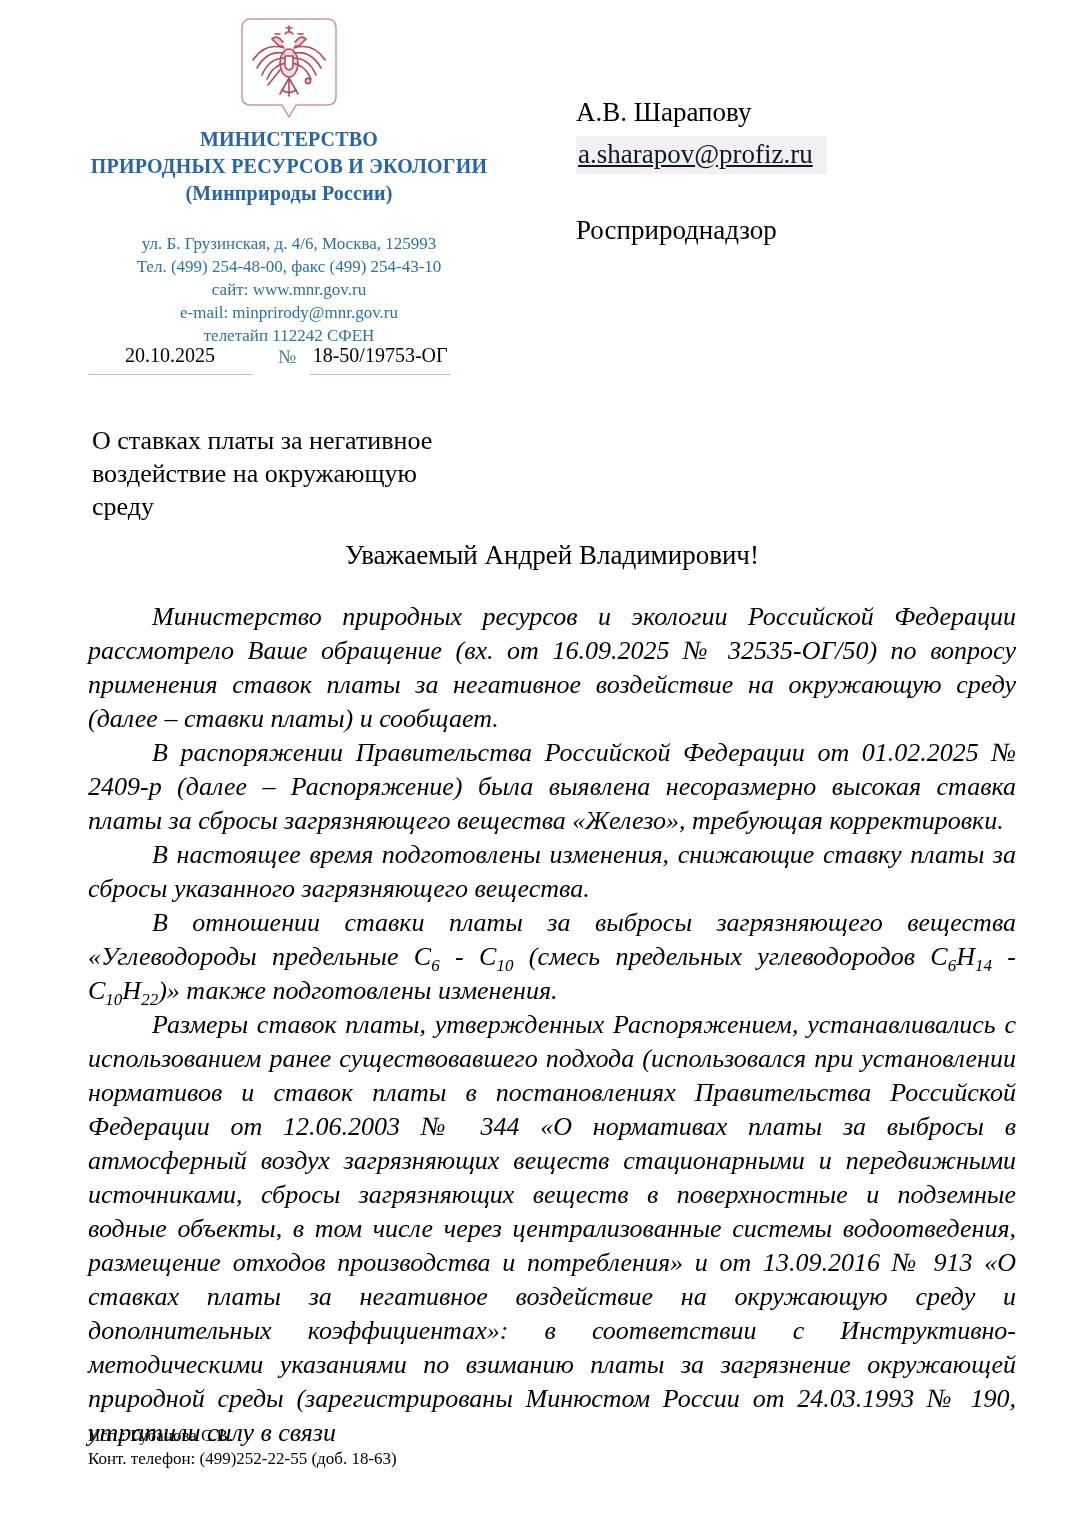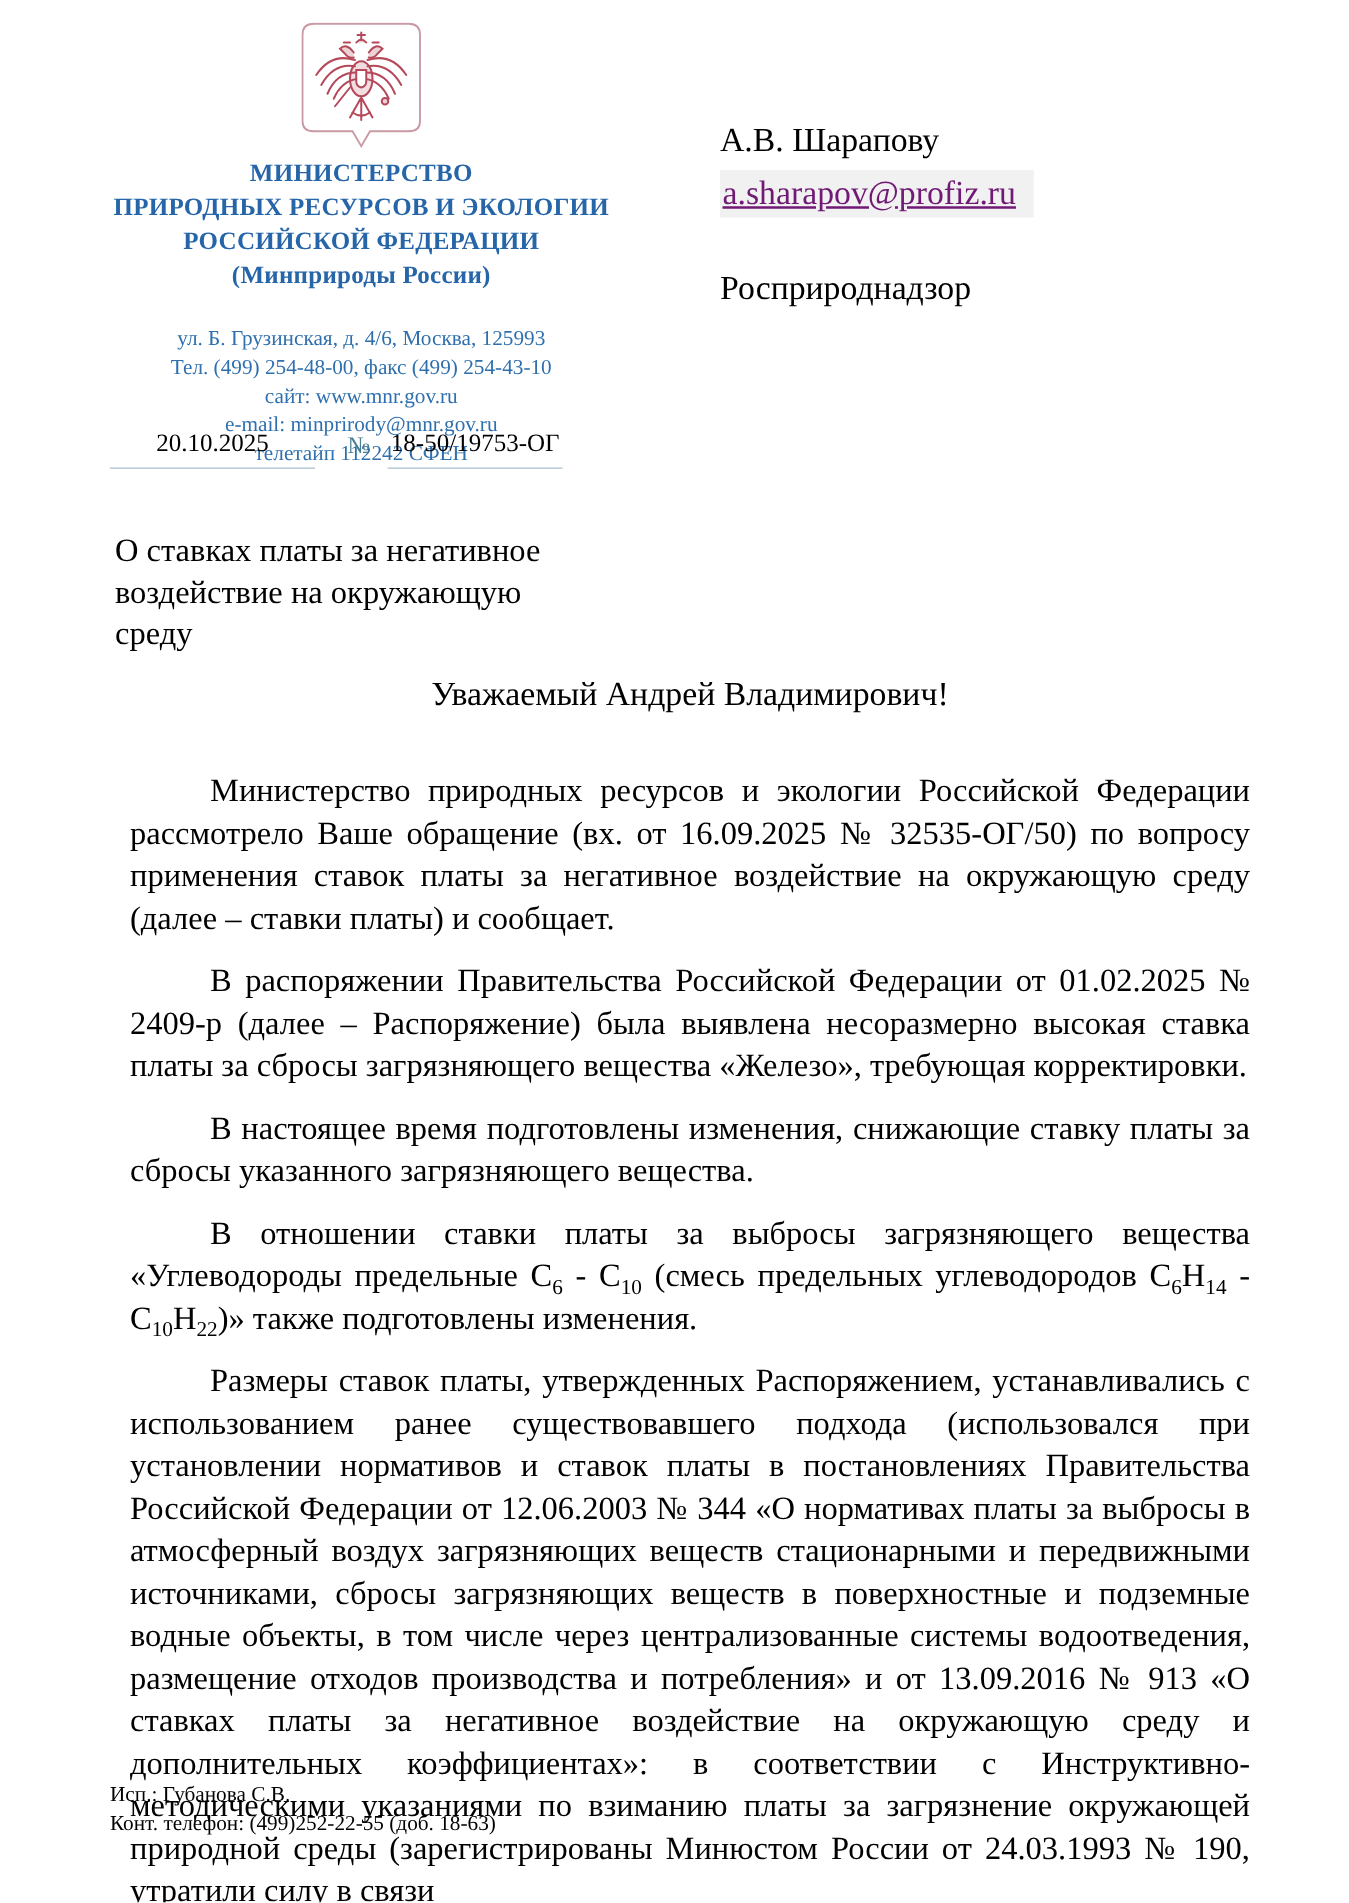--- a/index.html
+++ b/index.html
@@ -40,21 +40,21 @@
   .recipient {
     position: absolute;
     left: 576px;
     top: 96px;
     font-size: 27px;
     line-height: 32px;
   }
   .recipient-name { margin-bottom: 8px; }
   .recipient-email {
     display: inline-block;
-    color: #701a75;
+    color: #0f172a;
     text-decoration: underline;
     background: #f1f1f1;
     padding: 2px 14px 4px 2px;
   }
   .recipient-org { margin-top: 40px; }
 
   
   .reference {
     position: absolute;
     left: 88px;
@@ -104,21 +104,21 @@
   }
   .body-text {
     position: absolute;
     left: 88px;
     top: 600px;
     width: 928px;
     font-size: 26px;
     line-height: 34px;
     text-align: justify;
   }
-  .body-text p { margin: 16px; text-indent: 64px; }
+  .body-text p { margin: 0; text-indent: 64px; font-style: italic; }
   .body-text sub { font-size: 17px; line-height: 0; }
 
   
   .page-footer {
     position: absolute;
     left: 88px;
     top: 1424px;
     font-size: 17px;
     line-height: 23px;
   }
@@ -159,21 +159,20 @@
           <path d="M41 72 q7 5 14 0"></path>
 
           <path d="M39 52 L27 67"></path>
           <circle cx="67" cy="63" r="2.6" fill="rgba(181,73,91,0.25)"></circle>
         </g>
       </svg>
     </div>
     <div class="ministry-name">
       <div>МИНИСТЕРСТВО</div>
       <div>ПРИРОДНЫХ РЕСУРСОВ И ЭКОЛОГИИ</div>
-      <div>РОССИЙСКОЙ ФЕДЕРАЦИИ</div>
       <div>(Минприроды России)</div>
     </div>
     <div class="address-block">
       <div>ул. Б. Грузинская, д. 4/6, Москва, 125993</div>
       <div>Тел. (499) 254-48-00, факс (499) 254-43-10</div>
       <div>сайт:  www.mnr.gov.ru</div>
       <div>e-mail: minprirody@mnr.gov.ru</div>
       <div>телетайп 112242 СФЕН</div>
     </div>
   </div>

